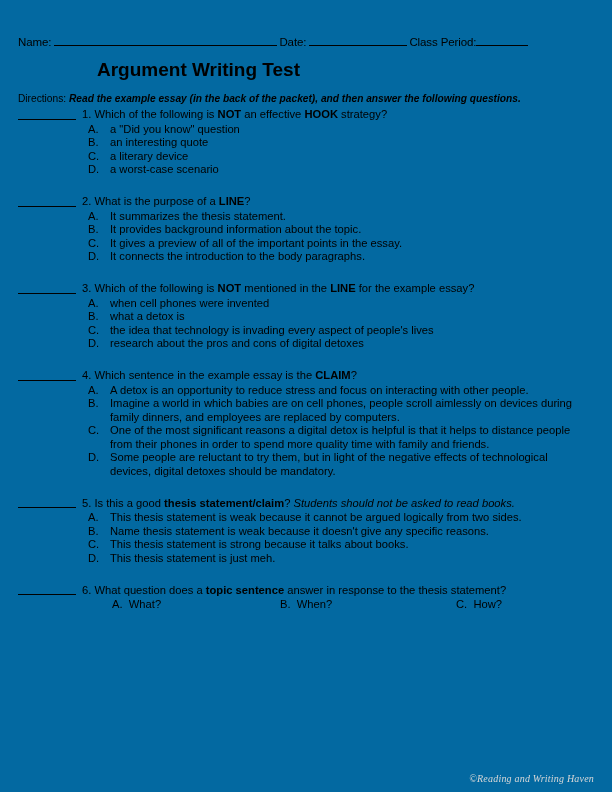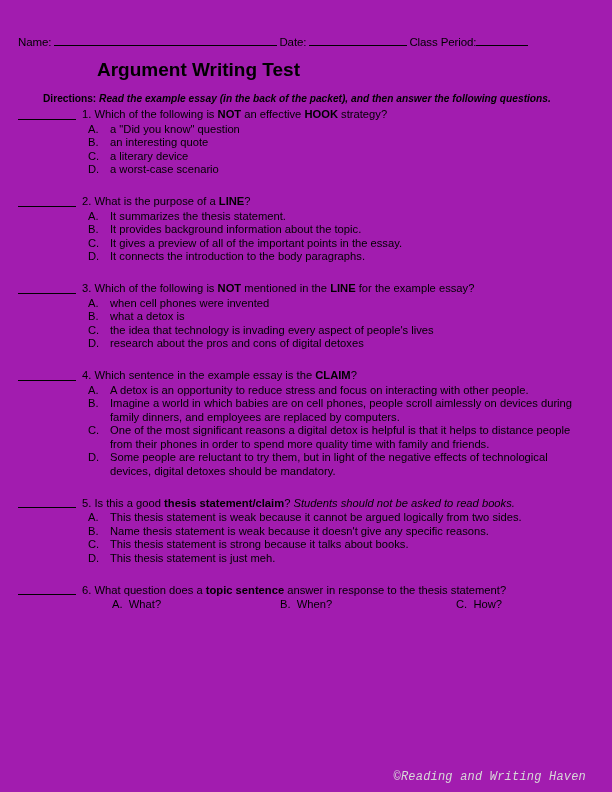--- a/index.html
+++ b/index.html
@@ -5,21 +5,21 @@
 <style>
   html, body {
     margin: 0;
     padding: 0;
     background: #ffffff;
   }
   .page {
     position: relative;
     width: 612px;
     height: 792px;
-    background: #a21caf;
+    background: #0369a1;
     font-family: "Liberation Sans", sans-serif;
     color: #000000;
     overflow: hidden;
     box-sizing: border-box;
   }
 
   
   .header-line {
     position: absolute;
     left: 18px;
@@ -55,21 +55,21 @@
 
   
   .directions {
     position: absolute;
     left: 18px;
     top: 92px;
     font-size: 10.2px;
     line-height: 13px;
     white-space: nowrap;
   }
-  .directions .dir-label { font-weight: bold; margin-left: 25px; }
+  .directions .dir-label { font-weight: normal; }
   .directions .dir-text  { font-style: italic; font-weight: bold; margin-top: 40px; }
 
   
   .questions {
     position: absolute;
     left: 0;
     top: 108px;
     width: 612px;
   }
   .question {
@@ -126,25 +126,25 @@
     margin-left: 24px;
   }
   .io-a { width: 144px; }
   .io-b { width: 152px; }
   .io-c { width: 147px; }
   .io-d { width: auto; }
 
   
   .footer-watermark {
     position: absolute;
-    right: 26px;
+    right: 18px;
     bottom: 8px;
-    font-family: Liberation Mono, monospace;
+    font-family: Liberation Serif, serif;
     font-style: italic;
-    font-size: 12px;
+    font-size: 10px;
     color: #d8d8d8;
     letter-spacing: 0.2px;
     white-space: nowrap;
   }
 </style>
 </head>
 <body>
 
 <div class="page">
 

